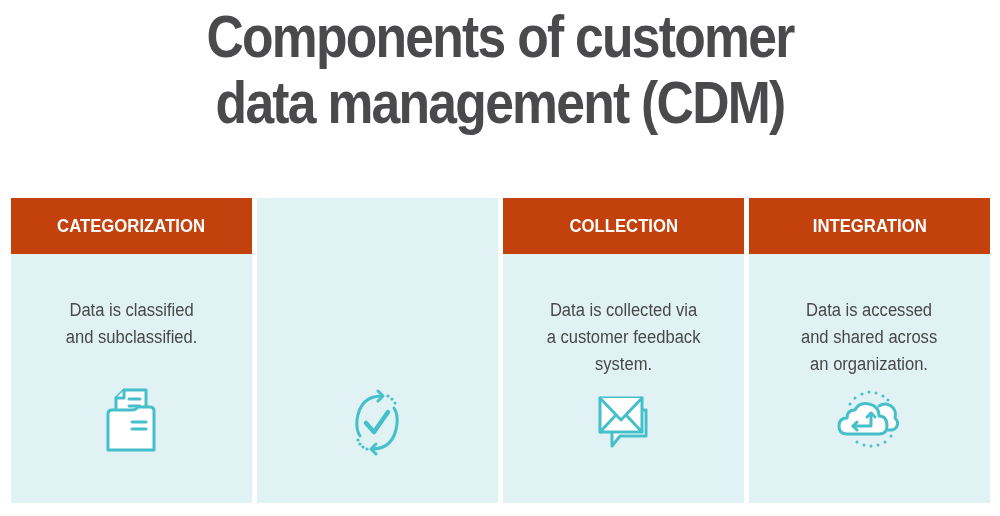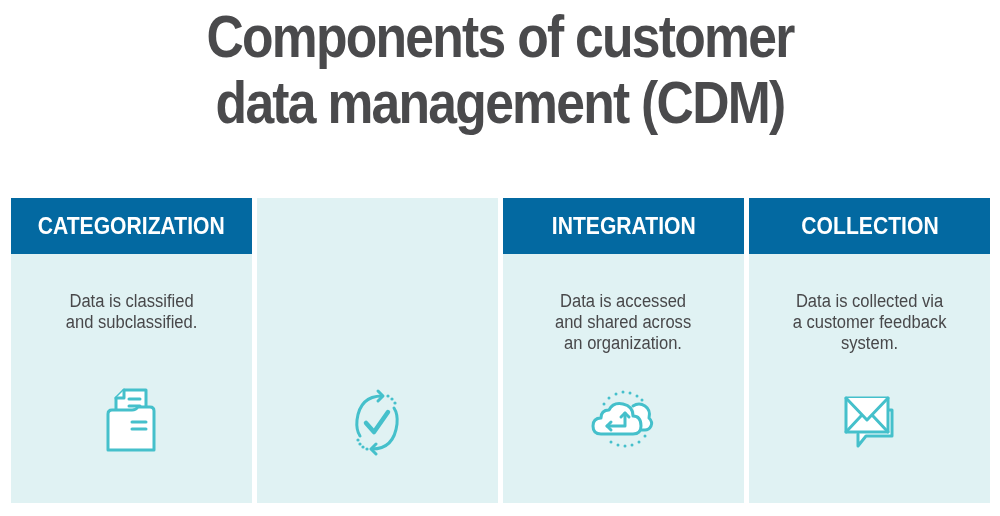--- a/index.html
+++ b/index.html
@@ -35,42 +35,42 @@
       top: 198px;
       left: 11px;
       width: 979px;
       height: 305px;
       display: flex;
       gap: 5px;
     }
     .panel-header {
       width: 100%;
       height: 56px;
-      background: #0369a1;
+      background: #c2410c;
       color: #ffffff;
       font-family: "Liberation Sans", sans-serif;
       font-weight: bold;
-      font-size: 24px;
+      font-size: 19px;
       display: flex;
       align-items: center;
       justify-content: center;
       letter-spacing: 0px;
     }
     .panel-header span {
       display: inline-block;
       transform: scaleX(0.88);
     }
     .panel-desc {
       margin-top: 16px;
       width: 100%;
       text-align: center;
       color: #48484a;
       font-family: "Liberation Sans", sans-serif;
       font-size: 18px;
-      line-height: 21px;
+      line-height: 27px;
       white-space: pre-line;
     }
     .panel-desc span {
       display: inline-block;
       transform: scaleX(0.92);
     }
     .panel-icon {
       position: absolute;
       width: 70px;
       height: 70px;
@@ -124,20 +124,40 @@
         <circle cx="16" cy="54" r="1.6"></circle>
         <circle cx="18" cy="58" r="1.6"></circle>
         <circle cx="21" cy="61" r="1.6"></circle>
         <circle cx="25" cy="63" r="1.6"></circle>
       </g>
     </svg>
   </div>
 
   <div class="panel-wrap">
     <div class="panel-header">
+      <span>COLLECTION</span>
+    </div>
+    <div class="panel-desc">
+      <span>Data is collected via
+a customer feedback
+system.</span>
+    </div>
+    <svg class="panel-icon" style="top:188px;left:85px;" viewBox="0 0 70 70">
+      <g fill="#ffffff" stroke="#45c0cb" stroke-width="3" stroke-linejoin="round" stroke-linecap="round">
+        <path d="M24 48 L24 60 L32 50 L58 50 L58 24 L52 24"></path>
+        <rect x="12" y="12" width="42" height="34"></rect>
+        <polyline points="12,12 33,34 54,12"></polyline>
+        <line x1="12" y1="46" x2="27" y2="30"></line>
+        <line x1="54" y1="46" x2="39" y2="30"></line>
+      </g>
+    </svg>
+  </div>
+
+  <div class="panel-wrap">
+    <div class="panel-header">
       <span>INTEGRATION</span>
     </div>
     <div class="panel-desc">
       <span>Data is accessed
 and shared across
 an organization.</span>
     </div>
     <svg class="panel-icon" style="top:188px;left:86px;" viewBox="0 0 70 70">
       <g fill="#45c0cb">
         <circle cx="27" cy="8" r="1.5"></circle>
@@ -159,33 +179,13 @@
         <path d="M12 48 Q4 48 4 40 Q4 32 12 32 Q12 24 20 24 Q24 16 34 18 Q44 20 44 30 Q52 30 52 40 Q52 48 44 48 Z"></path>
       </g>
       <g fill="none" stroke="#45c0cb" stroke-width="3" stroke-linecap="round" stroke-linejoin="round">
         <polyline points="36,27 36,40 18,40"></polyline>
         <polyline points="32,31 36,27 40,31"></polyline>
         <polyline points="22,36 18,40 22,44"></polyline>
       </g>
     </svg>
   </div>
 
-  <div class="panel-wrap">
-    <div class="panel-header">
-      <span>COLLECTION</span>
-    </div>
-    <div class="panel-desc">
-      <span>Data is collected via
-a customer feedback
-system.</span>
-    </div>
-    <svg class="panel-icon" style="top:188px;left:85px;" viewBox="0 0 70 70">
-      <g fill="#ffffff" stroke="#45c0cb" stroke-width="3" stroke-linejoin="round" stroke-linecap="round">
-        <path d="M24 48 L24 60 L32 50 L58 50 L58 24 L52 24"></path>
-        <rect x="12" y="12" width="42" height="34"></rect>
-        <polyline points="12,12 33,34 54,12"></polyline>
-        <line x1="12" y1="46" x2="27" y2="30"></line>
-        <line x1="54" y1="46" x2="39" y2="30"></line>
-      </g>
-    </svg>
-  </div>
-
 </div>
 
 </body></html>

